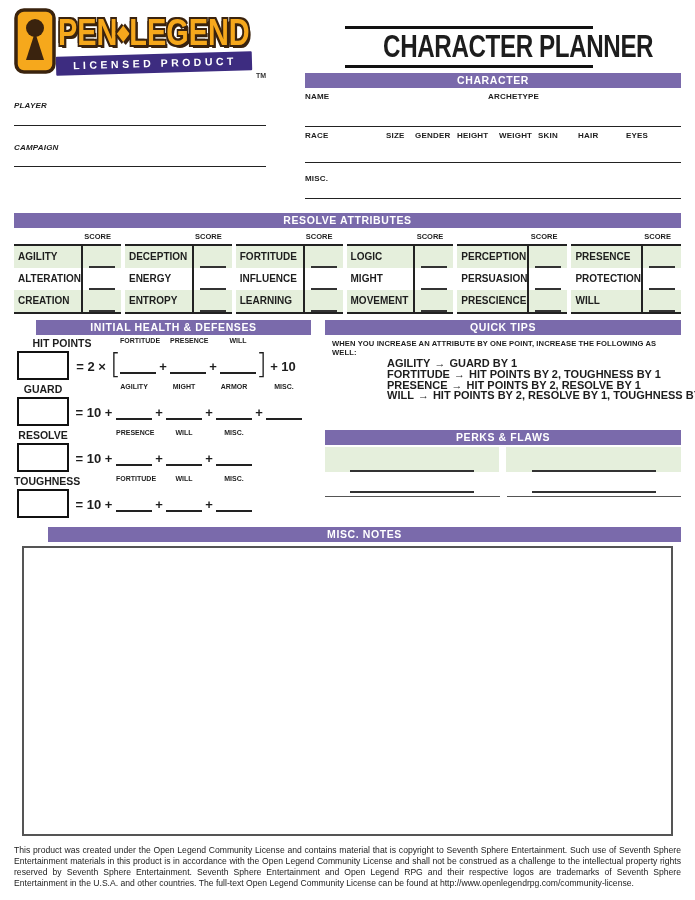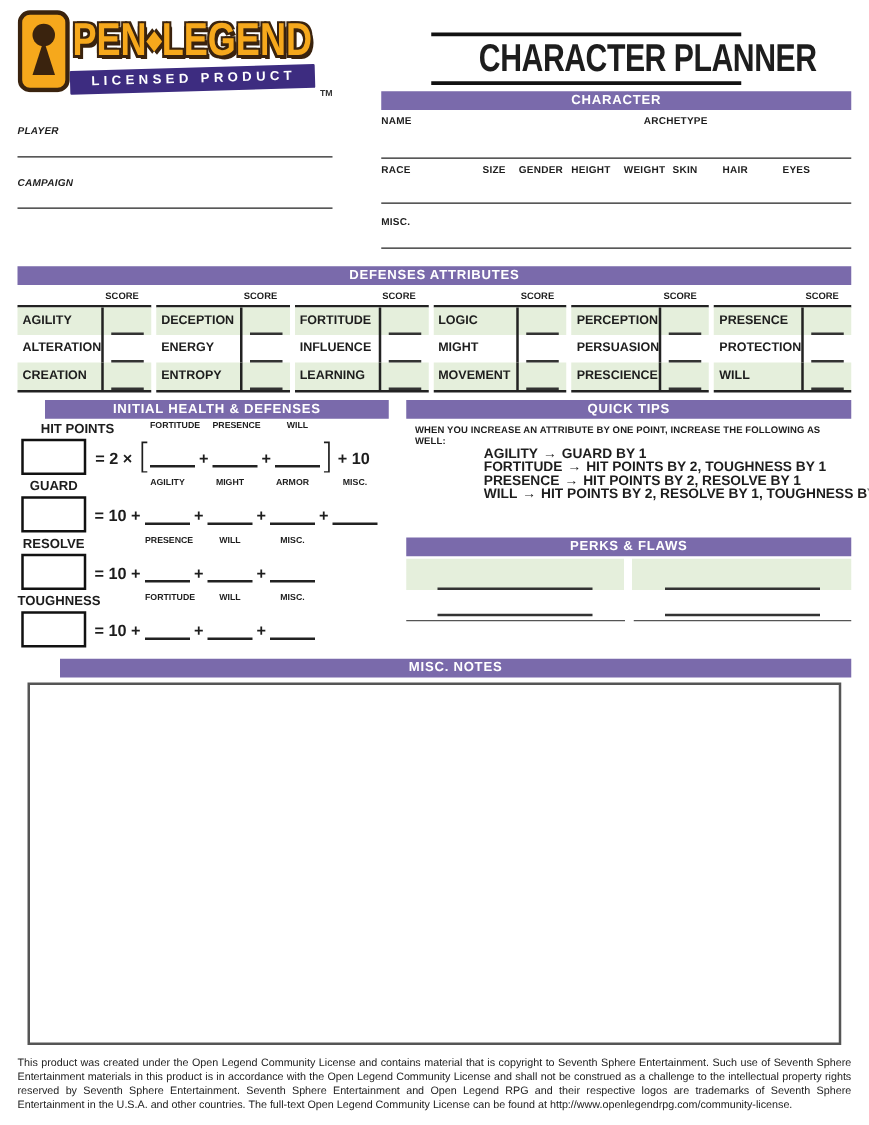--- a/index.html
+++ b/index.html
@@ -36,21 +36,21 @@
 
   
   .left-fields { position:absolute; left:14px; top:92px; width:252px; }
   .field-block { border-bottom:1.5px solid #222; padding-top:2px; }
   .field-block.player { height:34px;font-style:italic; }
   .field-block.campaign { height:33px; margin-top:8px;font-style:italic; }
 
   
   .character { position:absolute; left:305px; top:73px; width:376px; }
   .char-row { display:flex; border-bottom:1.5px solid #222; padding-top:4px; }
-  .char-row.r1 { height:39px;gap:27px; }
+  .char-row.r1 { height:39px; }
   .char-row.r2 { height:36px; }
   .char-row.r3 { height:36px; display:block; }
   .cw-name { width:183px; } .cw-race { width:81px; } .cw-size { width:29px; }
   .cw-gender { width:42px; } .cw-height { width:42px; } .cw-weight { width:39px; }
   .cw-skin { width:40px; } .cw-hair { width:48px; }
 
   
   .attributes { position:absolute; left:14px; top:213px; width:667px; }
   .acols { display:flex; gap:4px; margin-top:2px; }
   .acol { flex:1 1 0; }
@@ -158,21 +158,21 @@
       <span class="flabel cw-skin">SKIN</span>
       <span class="flabel cw-hair">HAIR</span>
       <span class="flabel">EYES</span>
     </div>
     <div class="char-row r3">
       <span class="flabel">MISC.</span>
     </div>
   </div>
 
   <div class="attributes">
-    <div class="bar">DEFENSES ATTRIBUTES</div>
+    <div class="bar">RESOLVE ATTRIBUTES</div>
     <div class="acols">
       <div class="acol">
         <div class="score-label">SCORE</div>
         <div class="atable">
           <div class="arow">
               <span class="aname">AGILITY</span>
               <span class="ascore">
                 <span class="blankline"></span>
               </span>
             </div>

